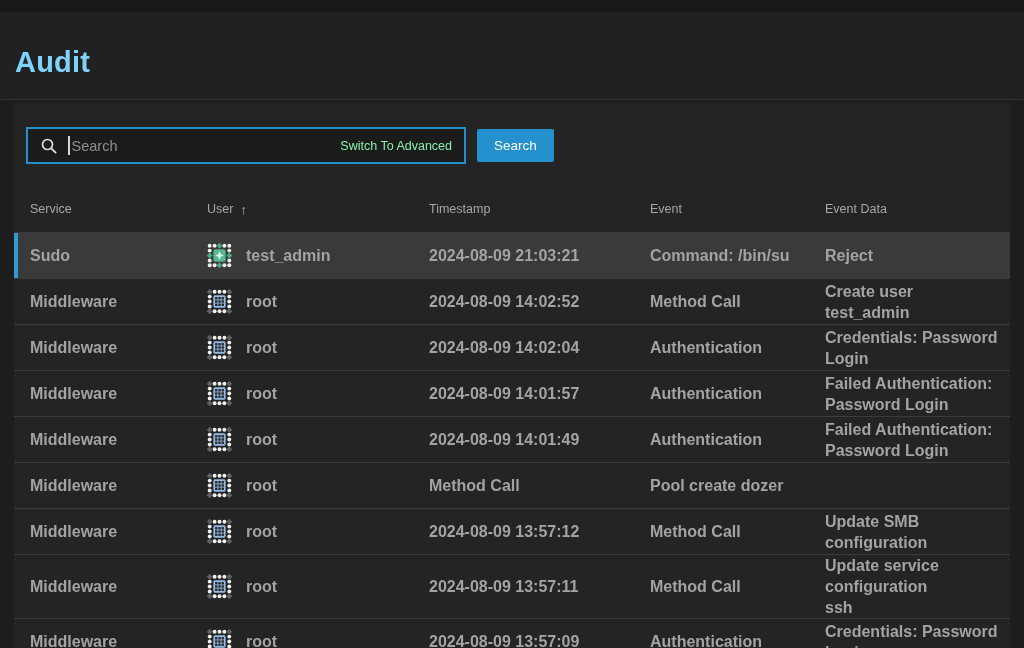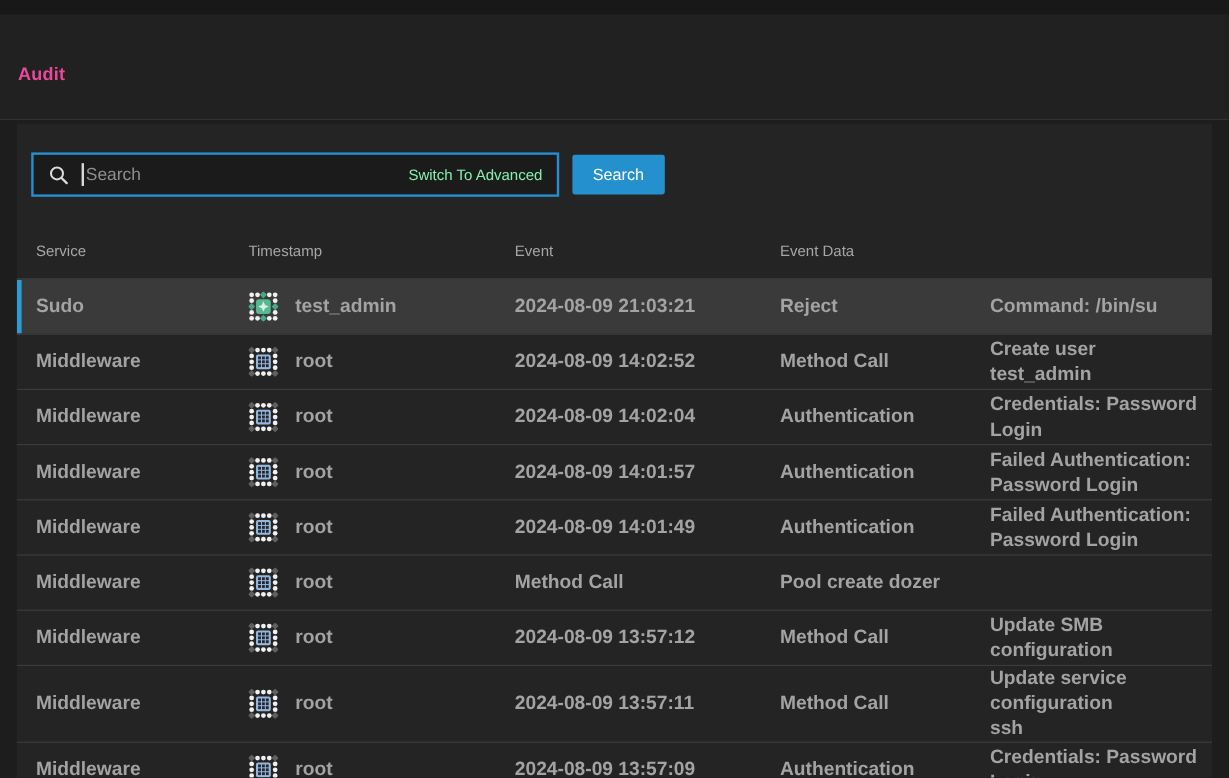--- a/index.html
+++ b/index.html
@@ -9,21 +9,21 @@
     font-family: "Liberation Sans", "DejaVu Sans", sans-serif;
     -webkit-font-smoothing: antialiased;
   }
   .top-strip { height: 12px; background: #181818; }
   .page-header {
     height: 88px; background: #212121;
     border-bottom: 1px solid #313131;
     display: flex; align-items: center; padding: 14px 0 0 15px;
   }
   .page-title {
-    color: #ec4899; font-size: 15px; font-weight: 700; letter-spacing: 0.2px;
+    color: #7dd3fc; font-size: 29px; font-weight: 700; letter-spacing: 0.2px;
   }
   .card {
     margin: 3px 14px 0 14px; background: #242424;
     min-height: 540px;
   }
   
   .search-row {
     display: flex; align-items: center; padding: 24px 12px 22px 12px;
   }
   .search-box {
@@ -96,20 +96,24 @@
     </div>
     <button class="search-button">Search</button>
   </div>
 
   <div class="table">
     <div class="thead-row">
         <div class="th">
           <span>Service</span>
         </div>
         <div class="th">
+          <span>User</span>
+          <span class="sort-arrow">↑</span>
+        </div>
+        <div class="th">
           <span>Timestamp</span>
         </div>
         <div class="th">
           <span>Event</span>
         </div>
         <div class="th">
           <span>Event Data</span>
         </div>
       </div>
     <div>
@@ -134,22 +138,22 @@
                 <rect x="0.6000000000000001" y="10" width="4" height="4" fill="#4aa884" transform="rotate(45 2.6 12)"></rect>
                 <rect x="19.4" y="10" width="4" height="4" fill="#4aa884" transform="rotate(45 21.4 12)"></rect>
                 <rect x="10" y="19.4" width="4" height="4" fill="#4aa884" transform="rotate(45 12 21.4)"></rect>
                 <rect x="6.1" y="6.1" width="11.8" height="11.8" rx="2.4" fill="#57b894"></rect>
                 <path d="M12 7.8 L13.3 10.7 L16.2 12 L13.3 13.3 L12 16.2 L10.7 13.3 L7.8 12 L10.7 10.7 Z" fill="#d9f0e4"></path>
               </svg>
             </span>
             <span>test_admin</span>
           </div>
           <div class="td timestamp-cell">2024-08-09 21:03:21</div>
+          <div class="td event-data">Command: /bin/su</div>
           <div class="td event-cell">Reject</div>
-          <div class="td event-data">Command: /bin/su</div>
         </div>
         <div class="trow">
           <div class="td service-cell">Middleware</div>
           <div class="td user-cell">
             <span class="avatar">
               <svg width="25" height="25" viewBox="0 0 24 24">
                 <circle cx="7.3" cy="2.6" r="1.9" fill="#f0f0f0"></circle>
                 <circle cx="16.7" cy="2.6" r="1.9" fill="#f0f0f0"></circle>
                 <circle cx="2.6" cy="7.3" r="1.9" fill="#f0f0f0"></circle>
                 <circle cx="21.4" cy="7.3" r="1.9" fill="#f0f0f0"></circle>

